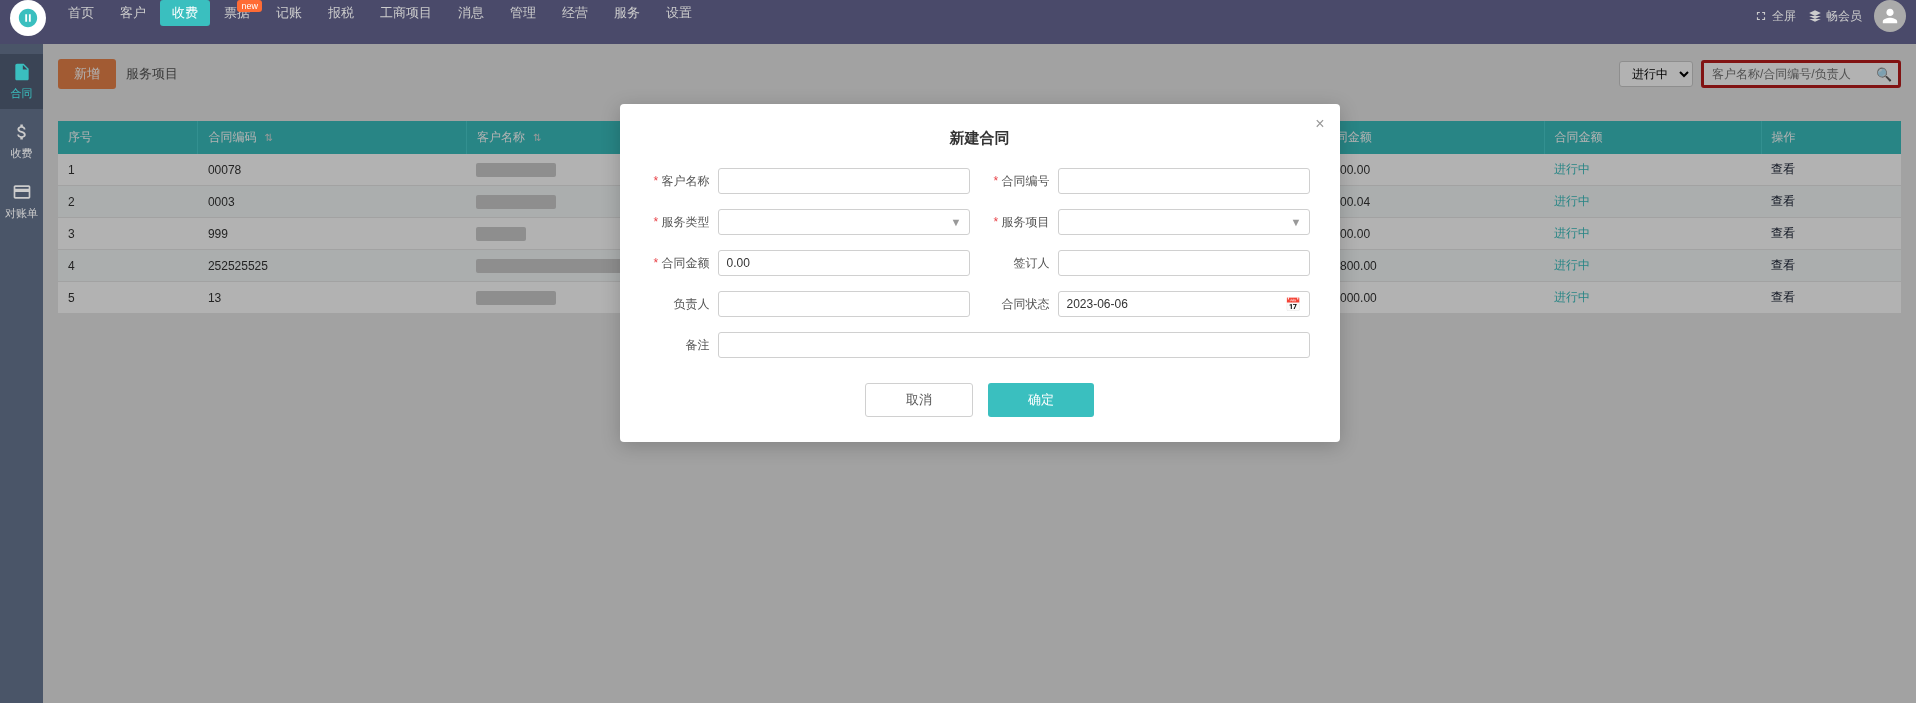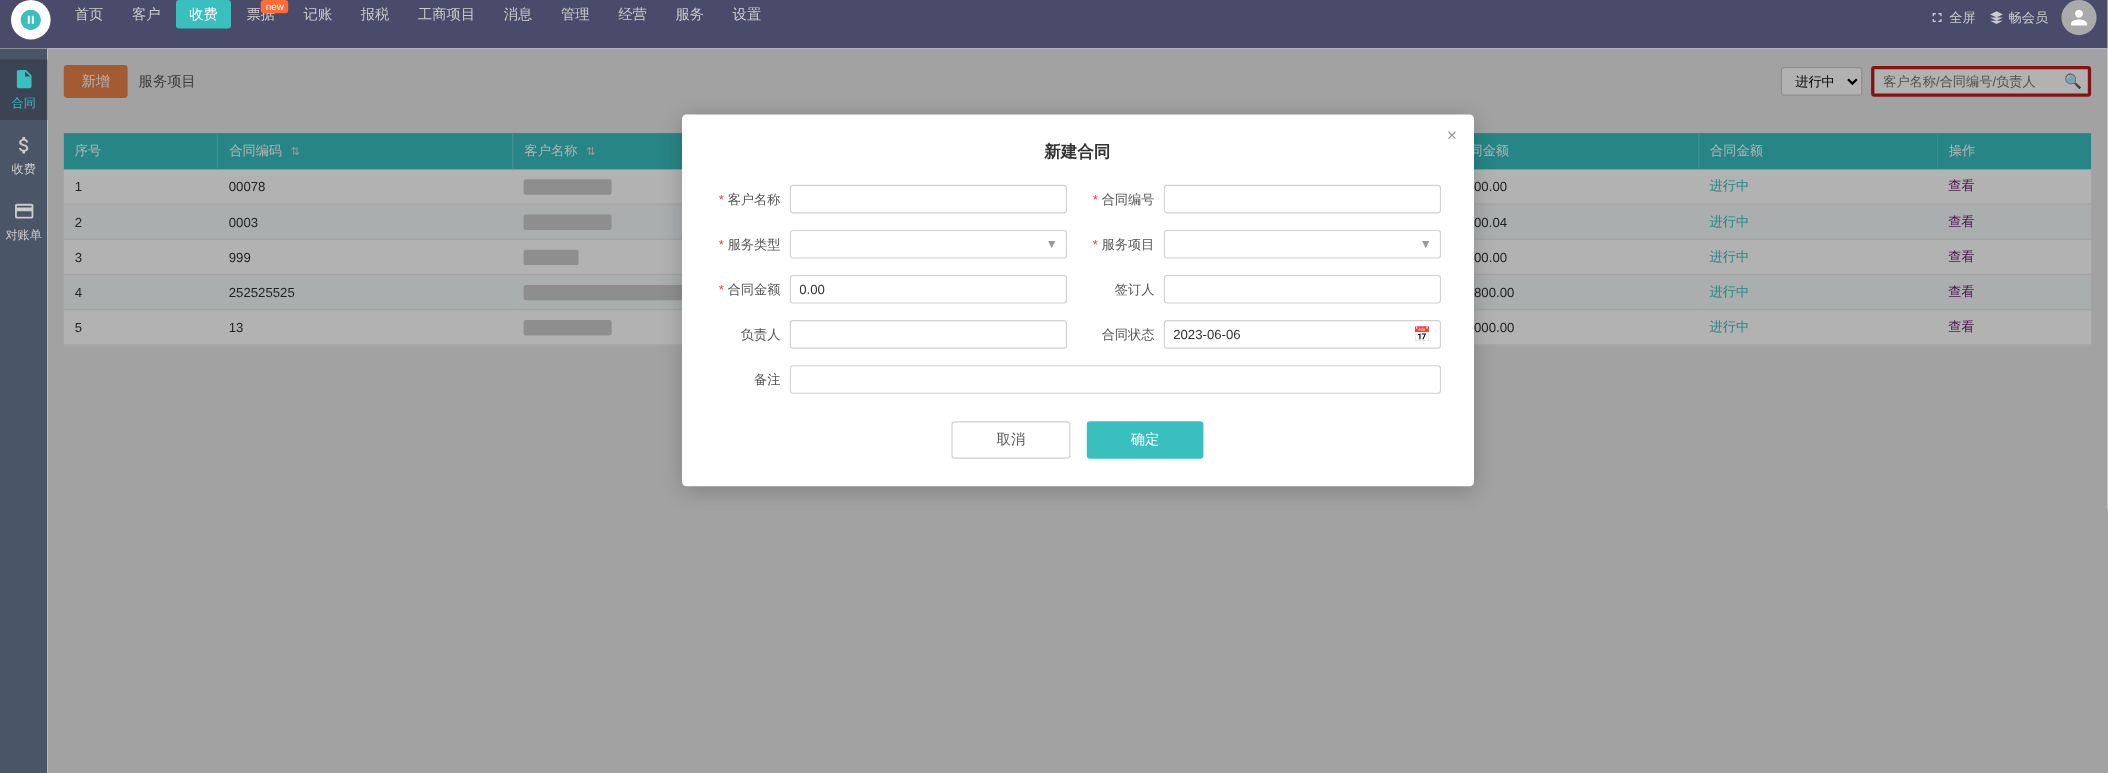--- a/index.html
+++ b/index.html
@@ -195,21 +195,21 @@
       font-size: 12px;
       color: #333;
     }
     .data-table tr:nth-child(even) td { background: #f5fafa; }
     .sort-icon { display: inline-block; margin-left: 4px; color: #ddd; font-size: 10px; }
     .status-badge {
       color: #3abfbf;
       font-size: 12px;
     }
     .action-link {
-      color: #701a75;
+      color: #0f172a;
       cursor: pointer;
       text-decoration: none;
     }
     .blurred-text {
       background: #ccc;
       color: transparent;
       border-radius: 2px;
       user-select: none;
       display: inline-block;
     }

